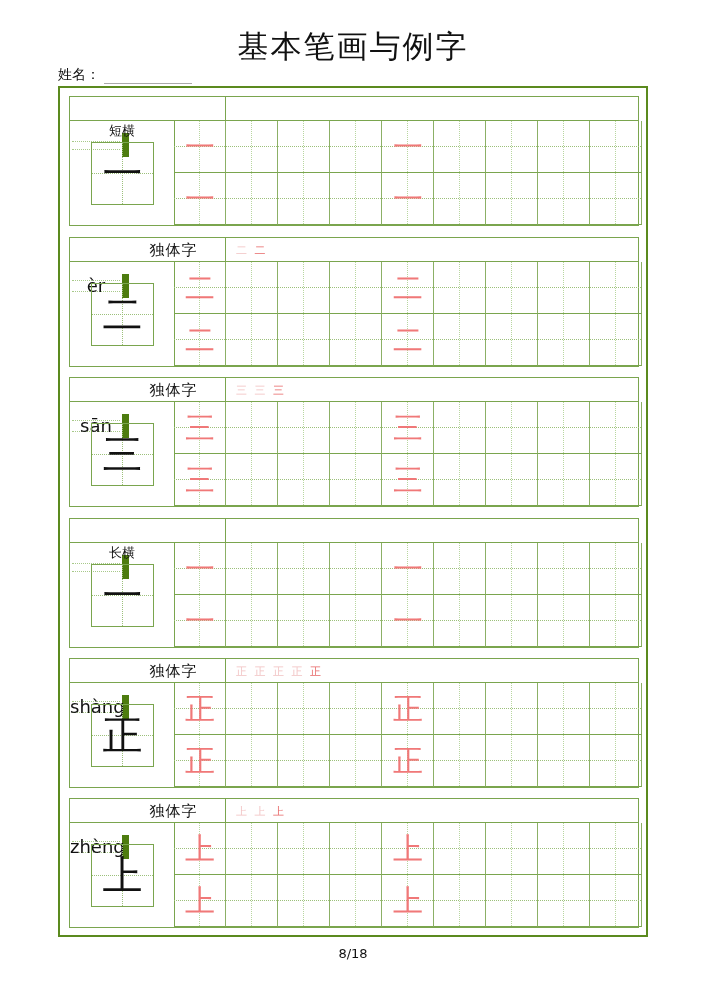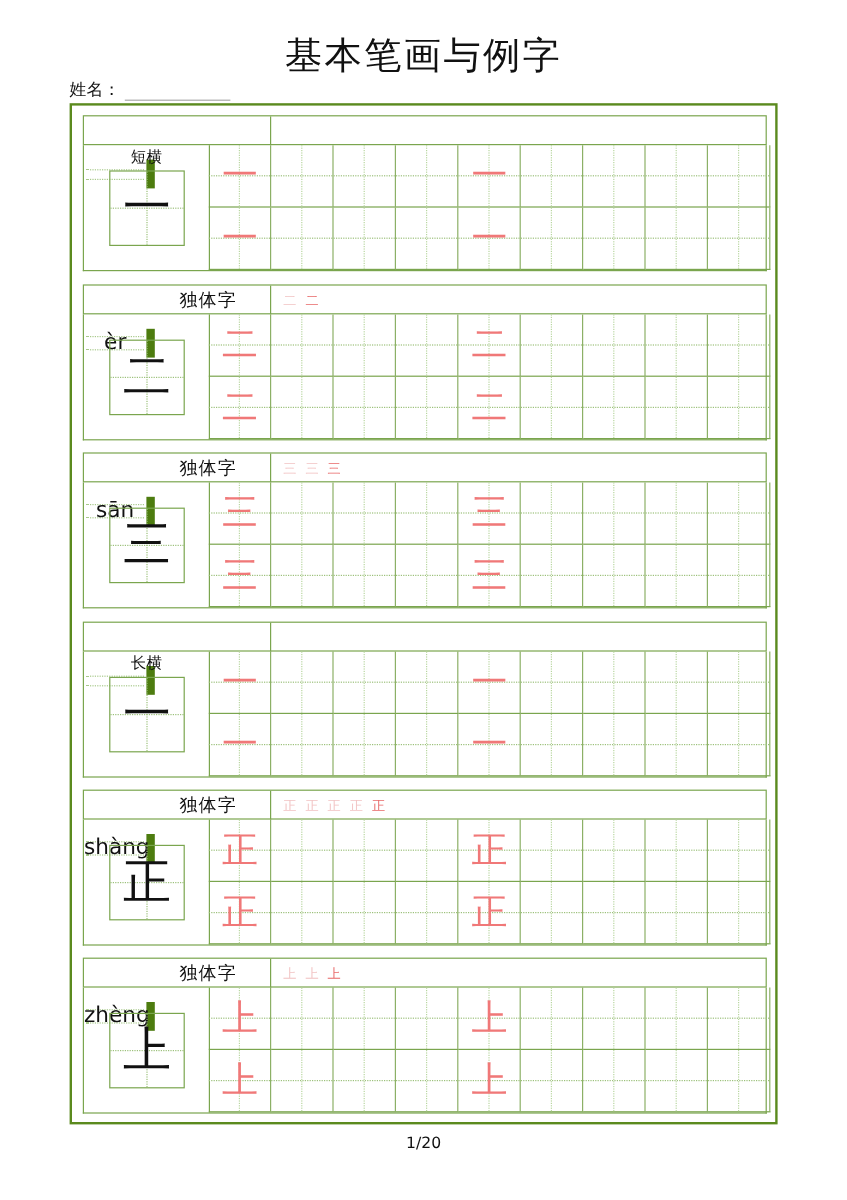--- a/index.html
+++ b/index.html
@@ -609,13 +609,13 @@
           </div>
           <div class="cell" style="left:416px;top:52px">
             <div class="hl"></div>
             <div class="vl"></div>
           </div>
         </div>
     </div>
     </div>
   </div>
 
-<div class="footer">1/20</div>
+<div class="footer">8/18</div>
 
 </body></html>

